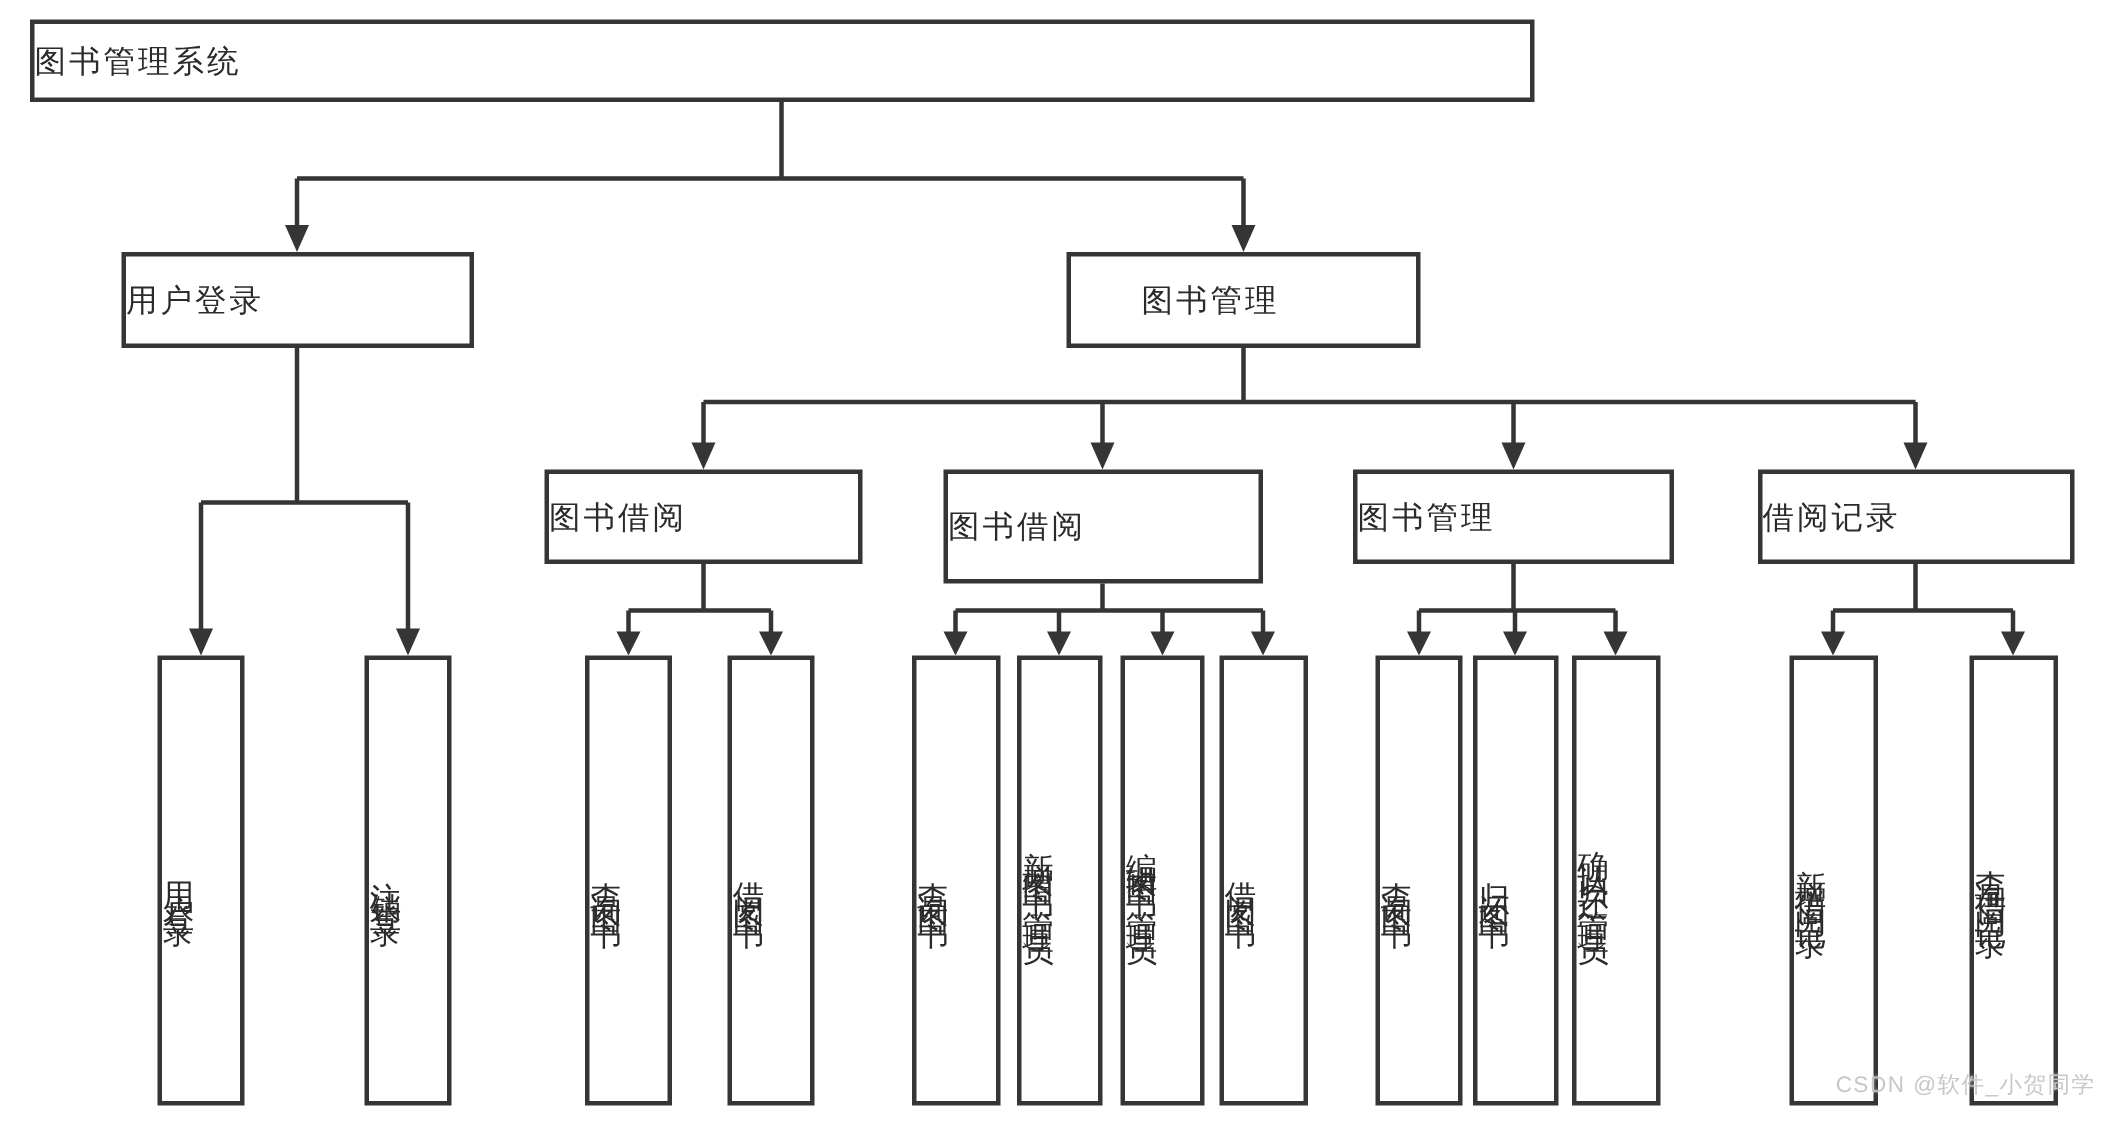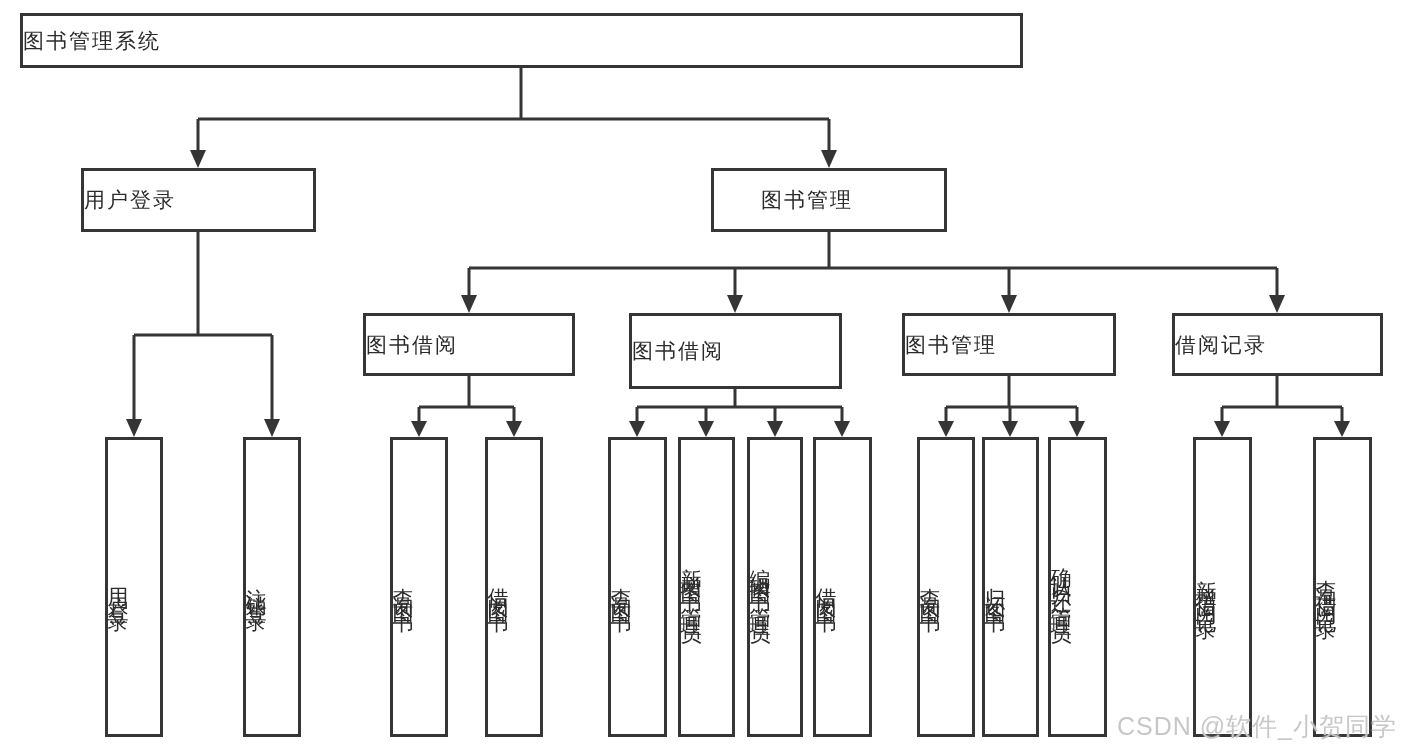--- a/index.html
+++ b/index.html
@@ -61,22 +61,22 @@
   #l-borrow2     { left: 813px; width: 59px; }
   #l-query3      { left: 917px; }
   #l-return      { left: 982px; width: 57px; }
   #l-confirm     { left: 1048px; width: 59px; }
   #l-addrecord   { left: 1193px; width: 59px; }
   #l-queryrecord { left: 1313px; width: 59px; }
 
   #watermark {
     position: absolute;
     right: 8px;
-    bottom: 4px;
-    font-size: 25px;
+    bottom: 14px;
+    font-size: 15px;
     letter-spacing: 1px;
     color: rgba(196,196,196,0.95);
     text-shadow: 0 0 2px rgba(255,255,255,0.8);
     z-index: 5;
     white-space: nowrap;
   }
 </style>
 </head>
 <body>
 

